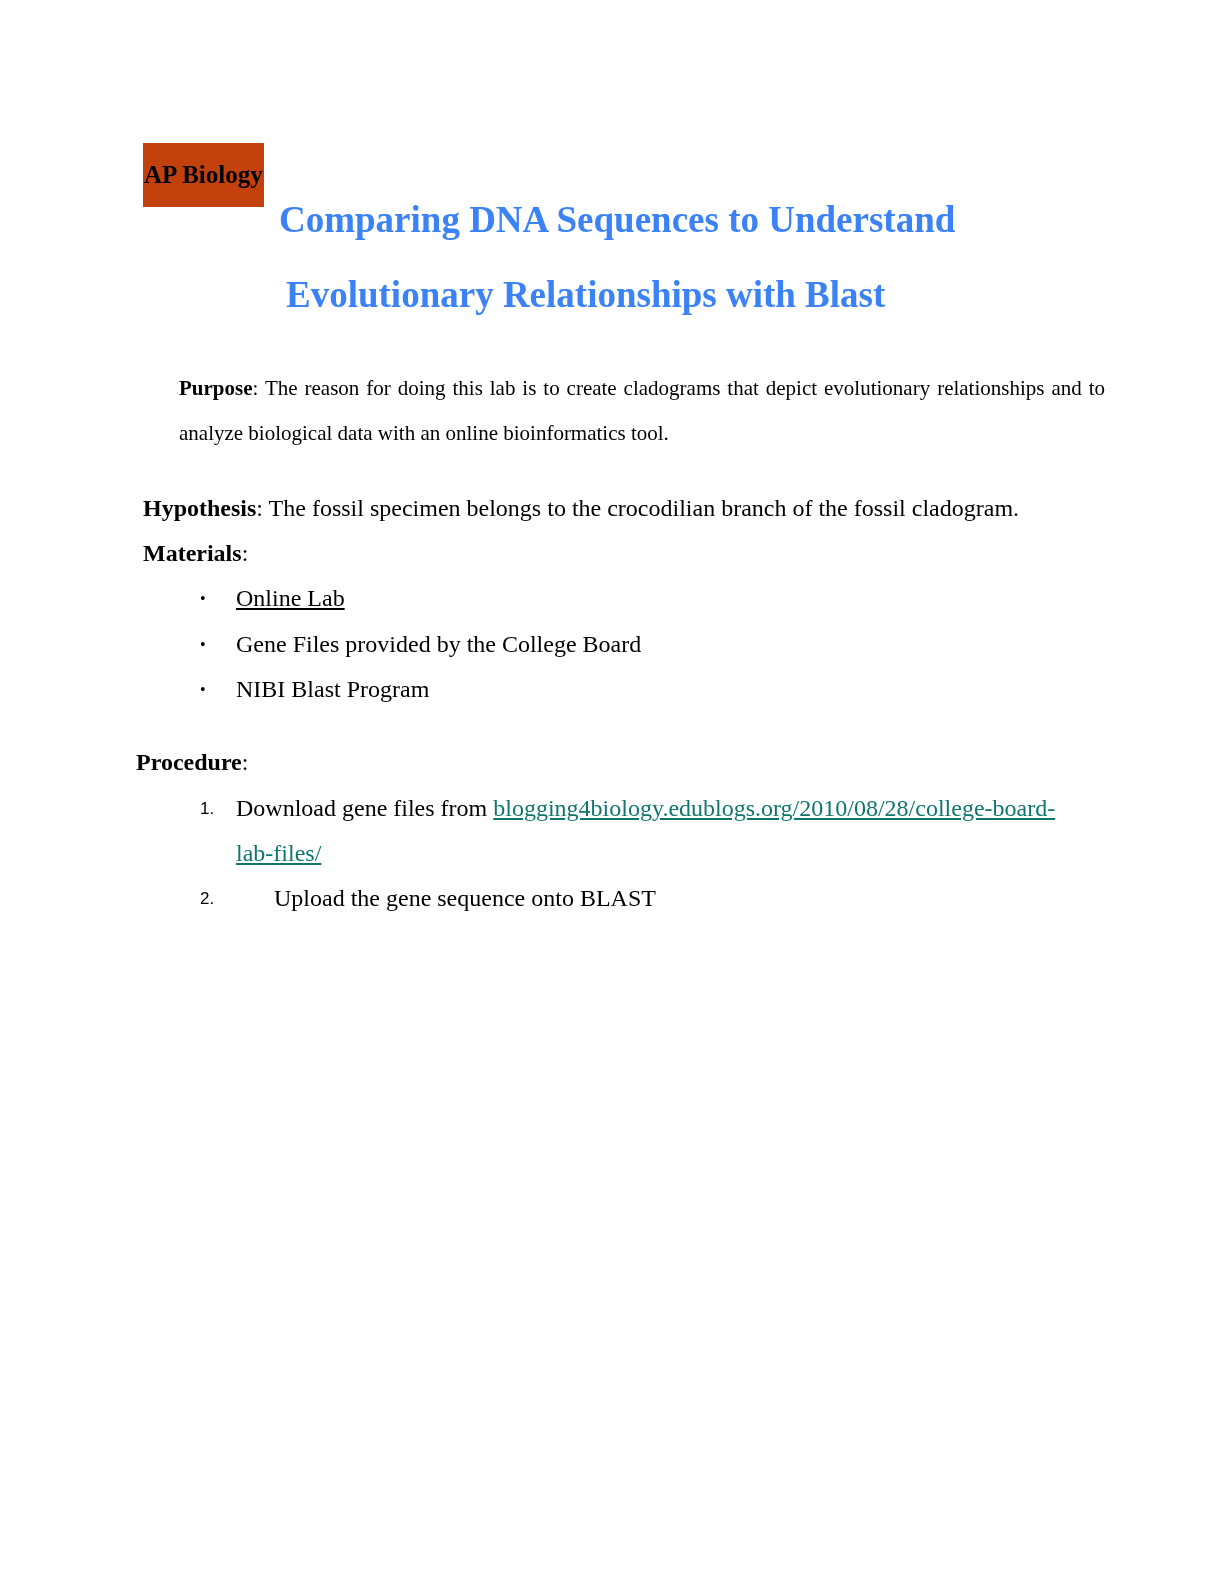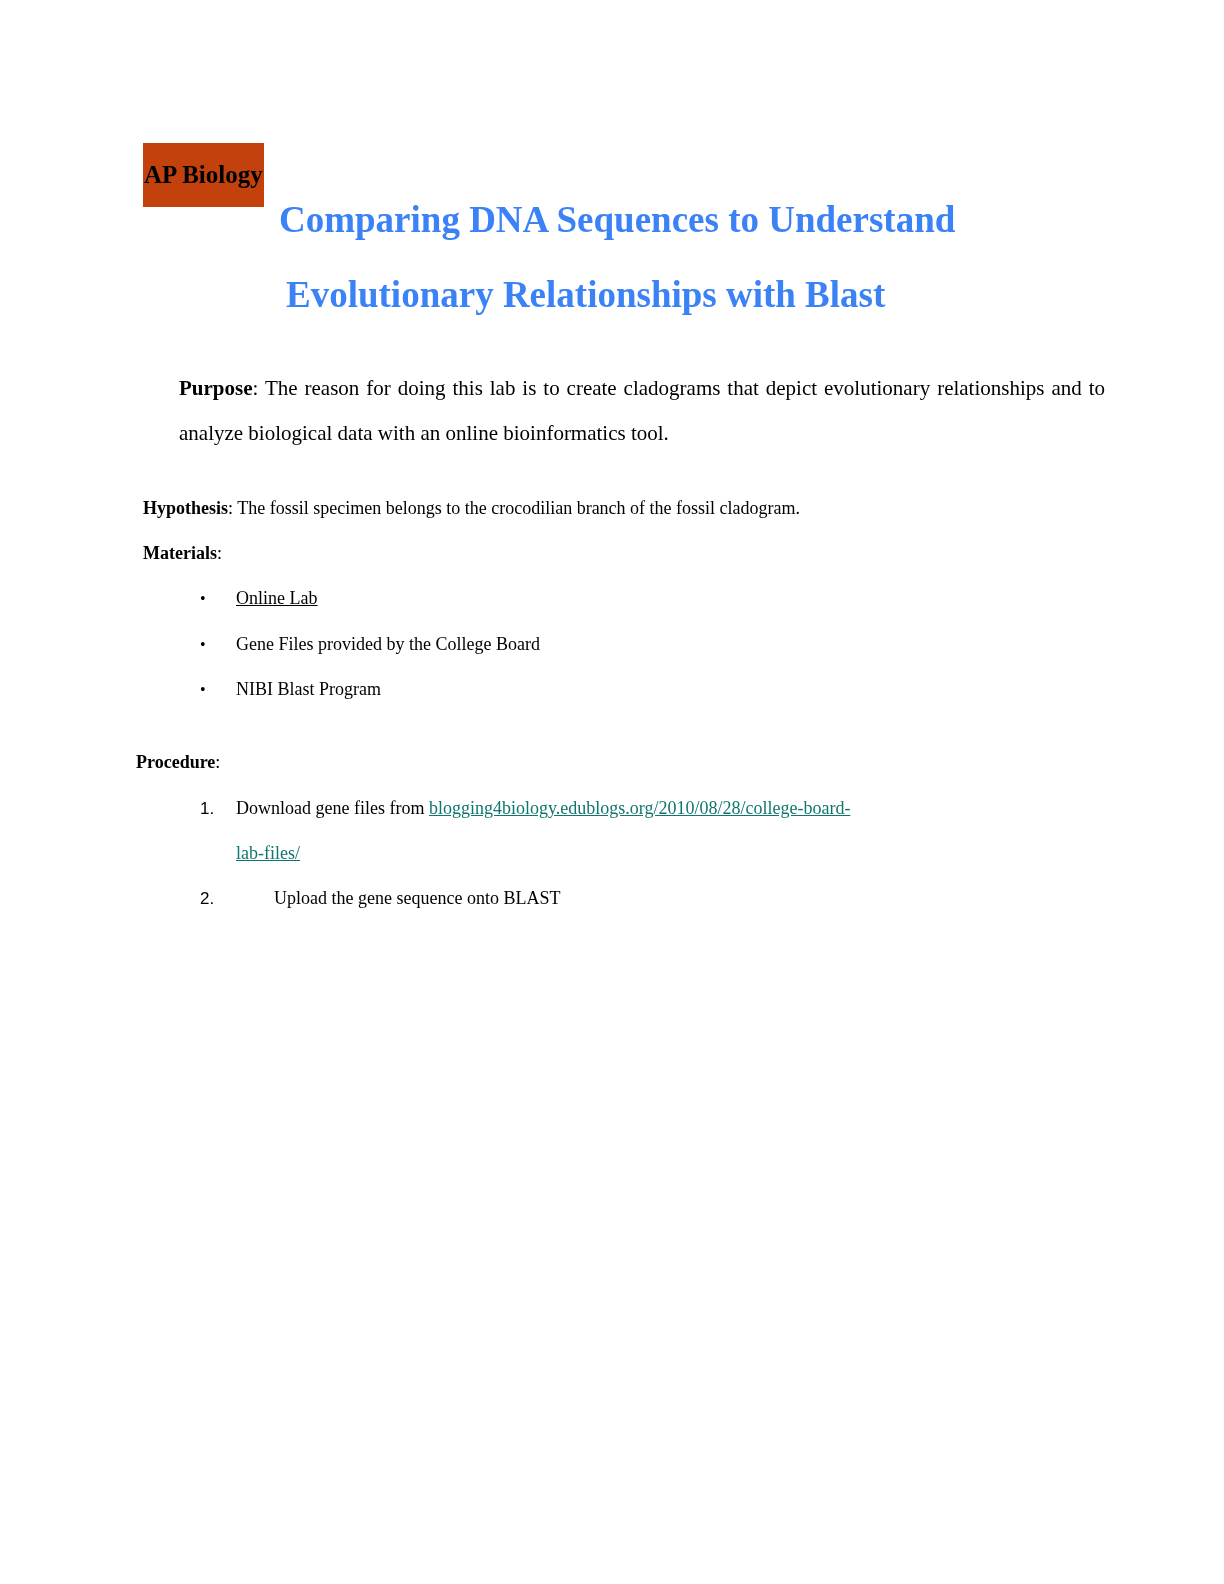--- a/index.html
+++ b/index.html
@@ -6,21 +6,21 @@
   body { width: 1224px; height: 1584px; position: relative; overflow: hidden;
          font-family: "Liberation Serif", serif; color: #000; }
   .abs { position: absolute; }
   .course { left: 143px; top: 143px; font-size: 25px; font-weight: bold; background: #c2410c; line-height: 32px; padding: 16px 1px; }
   .title { font-size: 37px; font-weight: bold; color: #3b82f6; white-space: nowrap; line-height: 44px; }
   .t1 { left: 279px; top: 198px; }
   .t2 { left: 286px; top: 273px; }
   .para { left: 143px; width: 926px; font-size: 21px; line-height: 45px; margin-left: 36px; }
   .purpose { top: 366px; text-align: justify; text-align-last: left; }
   .lbl { font-weight: bold; }
-  .line { font-size: 18px; line-height: 28px; white-space: nowrap; }
+  .line { font-size: 24px; line-height: 28px; white-space: nowrap; }
   .bullet { left: 200px; font-size: 16px; }
   .bitem { left: 236px; }
   .num { left: 200px; font-family: "Liberation Sans", sans-serif; font-size: 17px; }
   a.link { color: #0f766e; text-decoration: underline; }
 </style>
 </head>
 <body>
 
 <div class="abs course">AP Biology</div>
 

